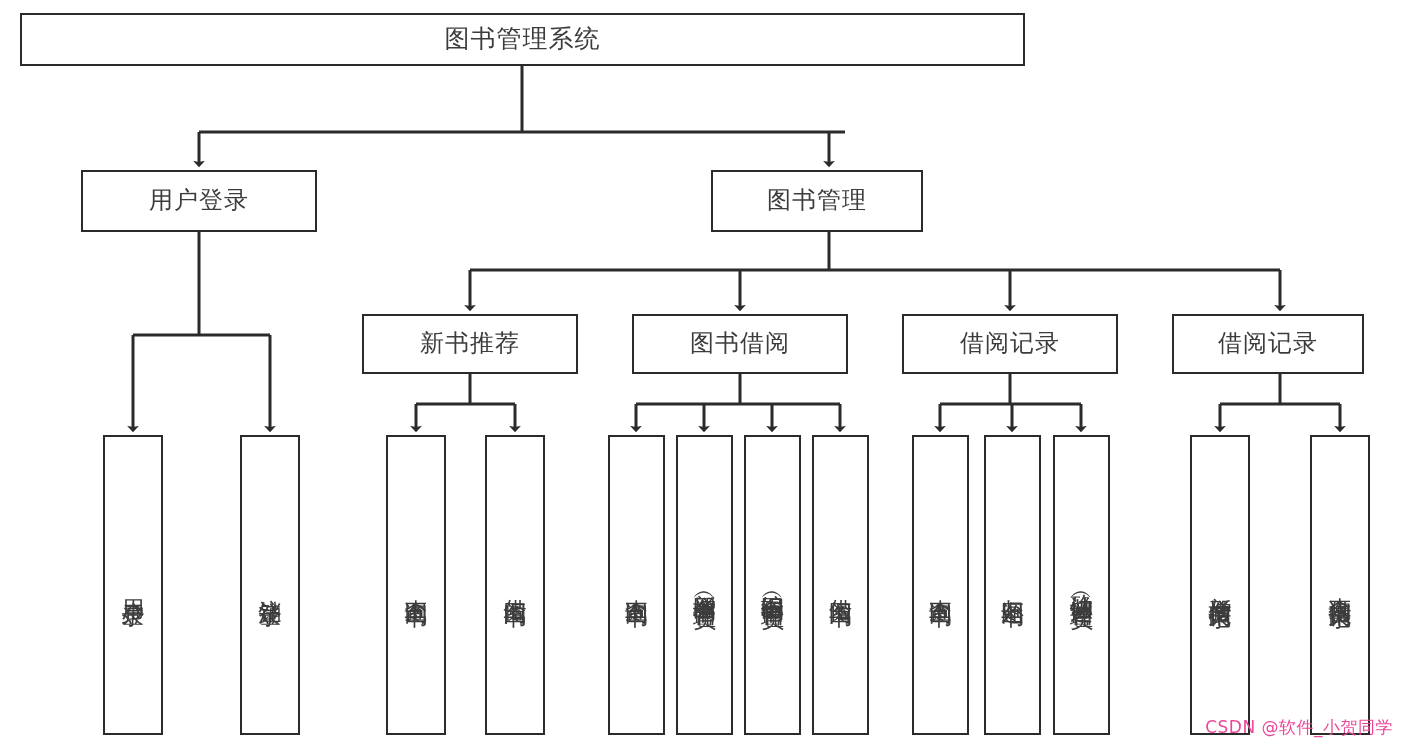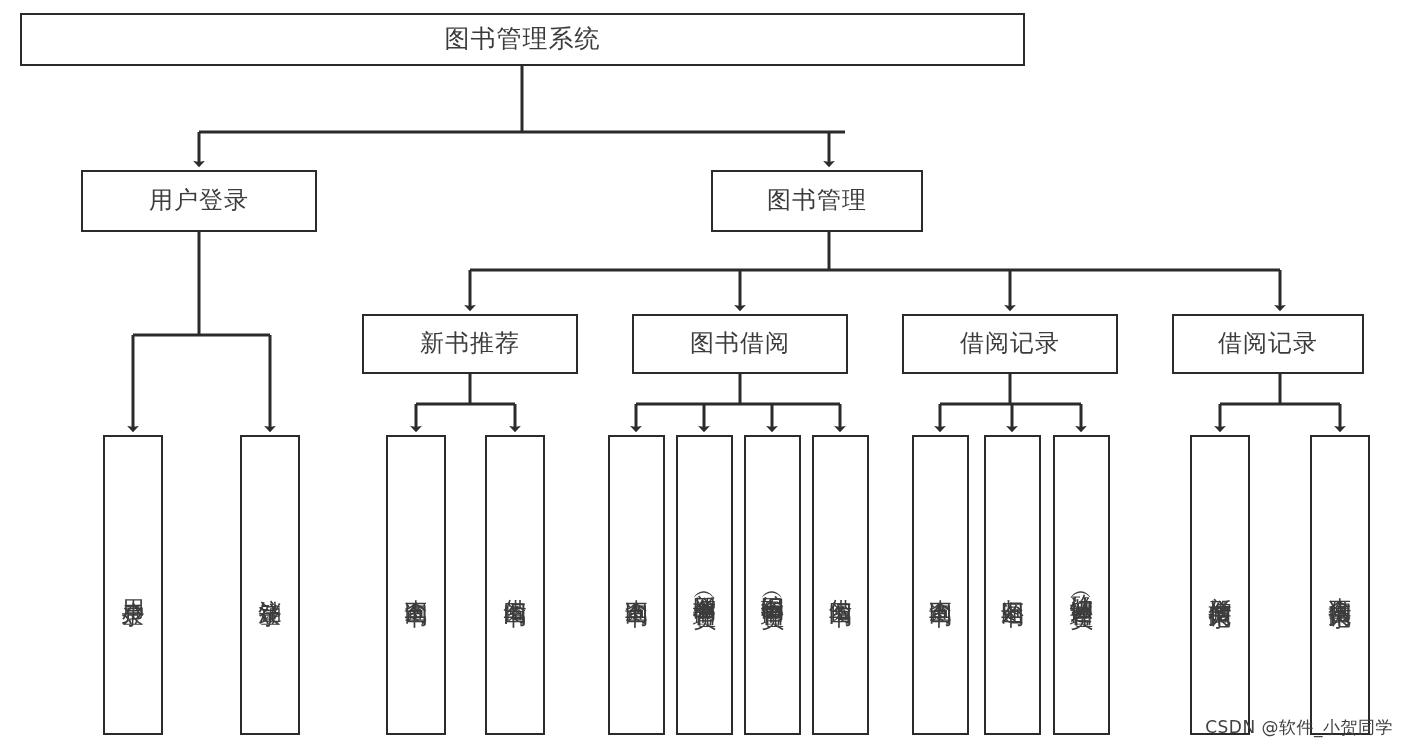--- a/index.html
+++ b/index.html
@@ -63,21 +63,21 @@
     font-size: 23px;
     letter-spacing: 2px;
     line-height: 1;
     max-height: 100%;
   }
   #watermark {
     position: absolute;
     right: 12px;
     bottom: 8px;
     font-size: 17px;
-    color: #404040;
+    color: #ec4899;
     letter-spacing: 0.5px;
     white-space: nowrap;
   }
 </style>
 </head>
 <body>
 
 <div id="diagram-root">
 
   <svg id="edge-layer" viewBox="0 0 1405 747" width="1405" height="747">

